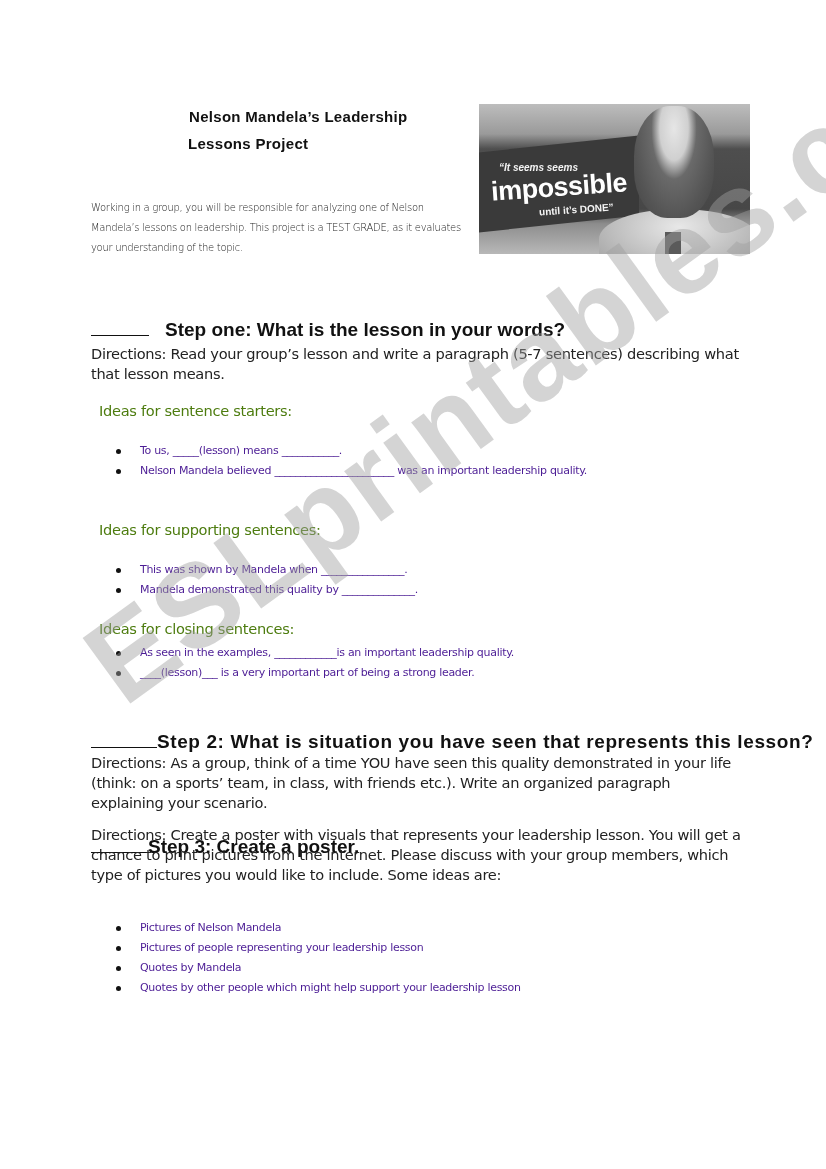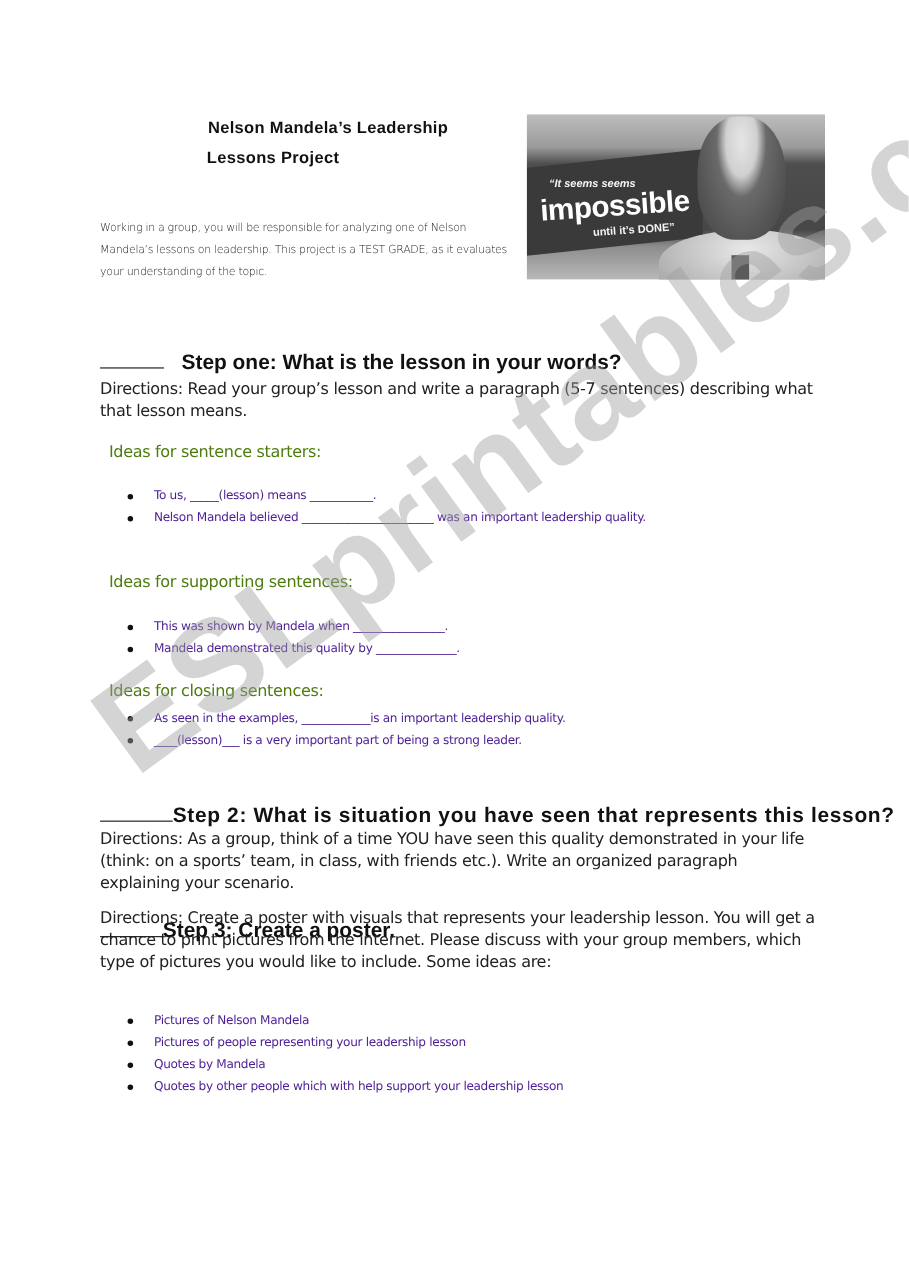--- a/index.html
+++ b/index.html
@@ -74,17 +74,17 @@
   <div class="para" style="top:753px;">Directions: As a group, think of a time YOU have seen this quality demonstrated in your life (think: on a sports’ team, in class, with friends etc.). Write an organized paragraph explaining your scenario.</div>
 
   <div class="step" style="top:836px;">
     <span class="blank" style="width:57px; margin-right:0;"></span><span>Step 3: Create  a poster.</span>
   </div>
   <div class="para" style="top:825px;">Directions: Create a poster with visuals that represents your leadership lesson. You will get a chance to print pictures from the internet. Please discuss with your group members, which type of pictures you would like to include. Some ideas are:</div>
   <ul class="bullets" style="top:918px;">
     <li>Pictures of Nelson Mandela</li>
     <li>Pictures of people representing your leadership lesson</li>
     <li>Quotes by Mandela</li>
-    <li>Quotes by other people which with help support your leadership lesson</li>
+    <li>Quotes by other people which might help support your leadership lesson</li>
   </ul>
 
   <div class="wm">ESLprintables.com</div>
 </div>
 
 </body></html>

